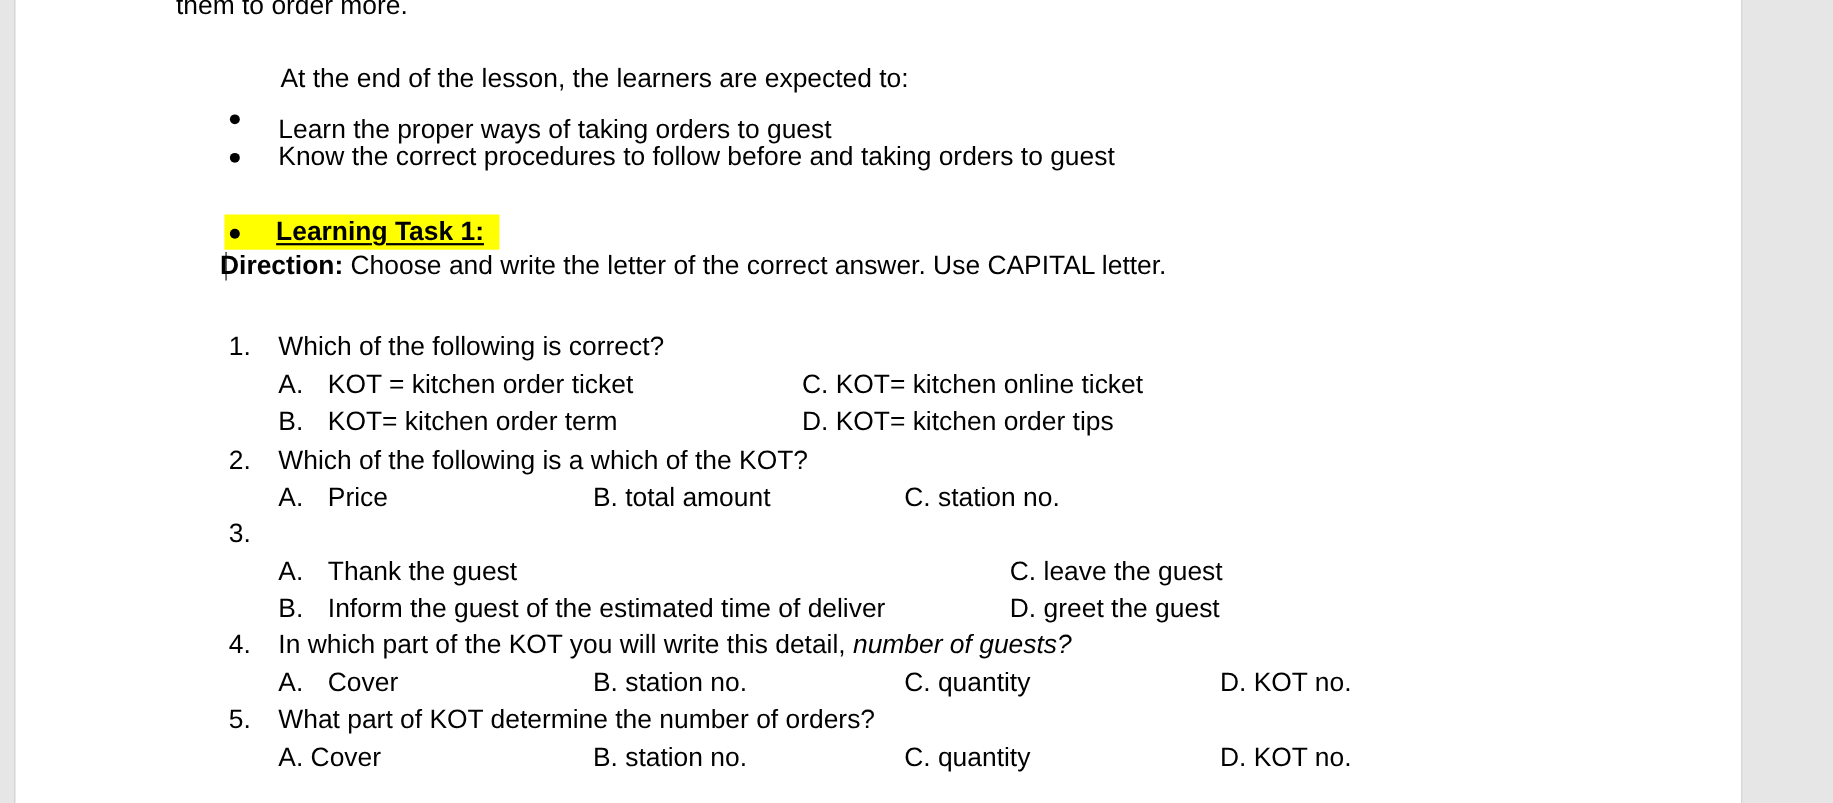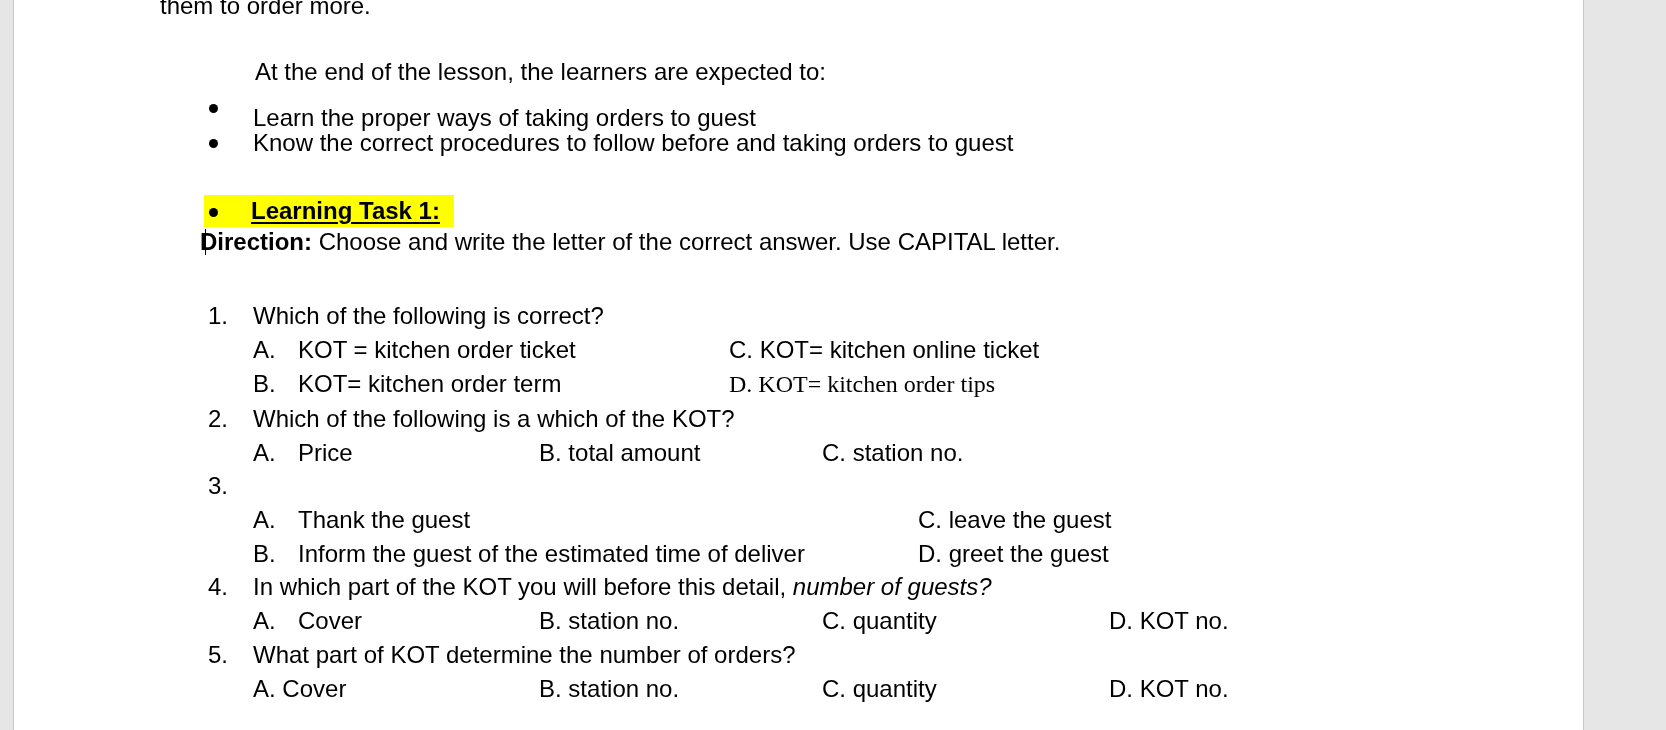--- a/index.html
+++ b/index.html
@@ -42,39 +42,39 @@
   <div class="caret" style="left:191px; top:229px;"></div>
   <div class="t" style="left:186px; top:228px;"><b>Direction:</b><span> Choose and write the letter of the correct answer. Use CAPITAL letter.</span></div>
 
   <div class="t" style="left:194px; top:302px;">1.</div>
   <div class="t" style="left:239px; top:302px;">Which of the following is correct?</div>
   <div class="t" style="left:239px; top:336px;">A.</div>
   <div class="t" style="left:284px; top:336px;">KOT = kitchen order ticket</div>
   <div class="t" style="left:239px; top:370px;">B.</div>
   <div class="t" style="left:715px; top:336px;"><span>C.</span> <span>KOT= kitchen online ticket</span></div>
   <div class="t" style="left:284px; top:370px;">KOT= kitchen order term</div>
-  <div class="t" style="left:715px; top:370px;font-family:Liberation Serif, serif;"><span>D.</span> <span>KOT= kitchen order tips</span></div>
+  <div class="t" style="left:715px; top:370px;"><span>D.</span> <span>KOT= kitchen order tips</span></div>
 
   <div class="t" style="left:194px; top:405px;">2.</div>
   <div class="t" style="left:239px; top:405px;">Which of the following is a which of the KOT?</div>
   <div class="t" style="left:239px; top:439px;">A.</div>
   <div class="t" style="left:284px; top:439px;">Price</div>
   <div class="t" style="left:525px; top:439px;"><span>B.</span> <span>total amount</span></div>
   <div class="t" style="left:808px; top:439px;"><span>C.</span> <span>station no.</span></div>
 
   <div class="t" style="left:194px; top:472px;">3.</div>
   <div class="t" style="left:239px; top:506px;">A.</div>
   <div class="t" style="left:284px; top:506px;">Thank the guest</div>
   <div class="t" style="left:239px; top:540px;">B.</div>
   <div class="t" style="left:284px; top:540px;">Inform the guest of the estimated time of deliver</div>
   <div class="t" style="left:904px; top:506px;text-align:center;"><span>C.</span> <span>leave the guest</span></div>
   <div class="t" style="left:904px; top:540px;"><span>D.</span> <span>greet the guest</span></div>
 
   <div class="t" style="left:194px; top:573px;">4.</div>
-  <div class="t" style="left:239px; top:573px;"><span>In which part of the KOT you will before this detail, </span><i>number of guests?</i></div>
+  <div class="t" style="left:239px; top:573px;"><span>In which part of the KOT you will write this detail, </span><i>number of guests?</i></div>
   <div class="t" style="left:239px; top:607px;">A.</div>
   <div class="t" style="left:284px; top:607px;">Cover</div>
   <div class="t" style="left:525px; top:607px;"><span>B.</span> <span>station no.</span></div>
   <div class="t" style="left:808px; top:607px;"><span>C.</span> <span>quantity</span></div>
   <div class="t" style="left:1095px; top:607px;"><span>D.</span> <span>KOT no.</span></div>
 
   <div class="t" style="left:194px; top:641px;">5.</div>
   <div class="t" style="left:239px; top:641px;">What part of KOT determine the number of orders?</div>
   <div class="t" style="left:239px; top:675px;"><span>A.</span> <span>Cover</span></div>
   <div class="t" style="left:525px; top:675px;"><span>B.</span> <span>station no.</span></div>

